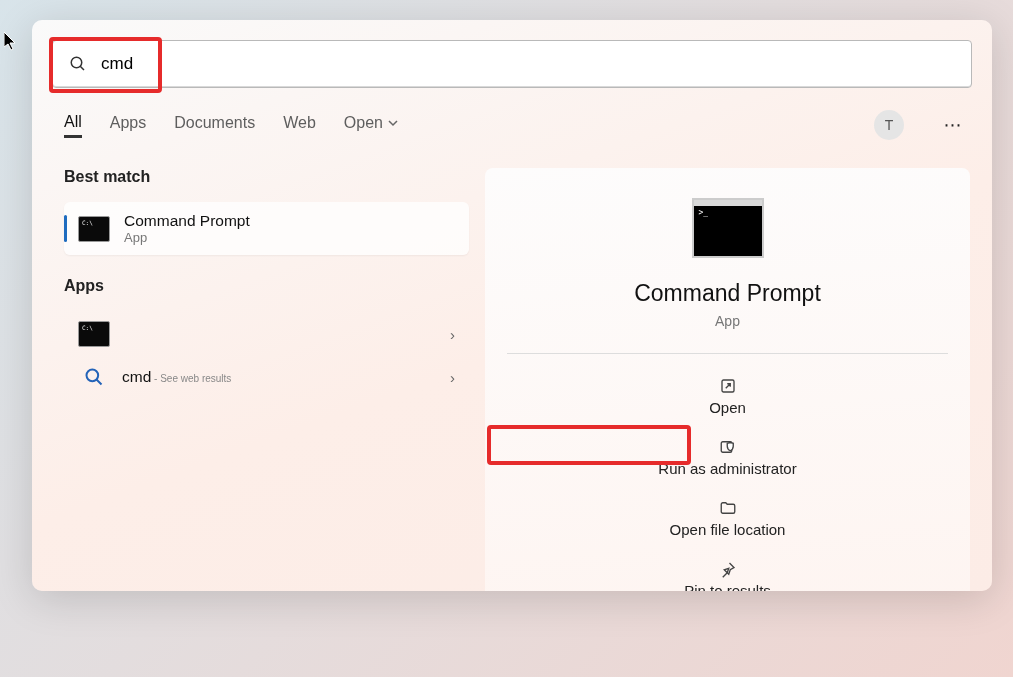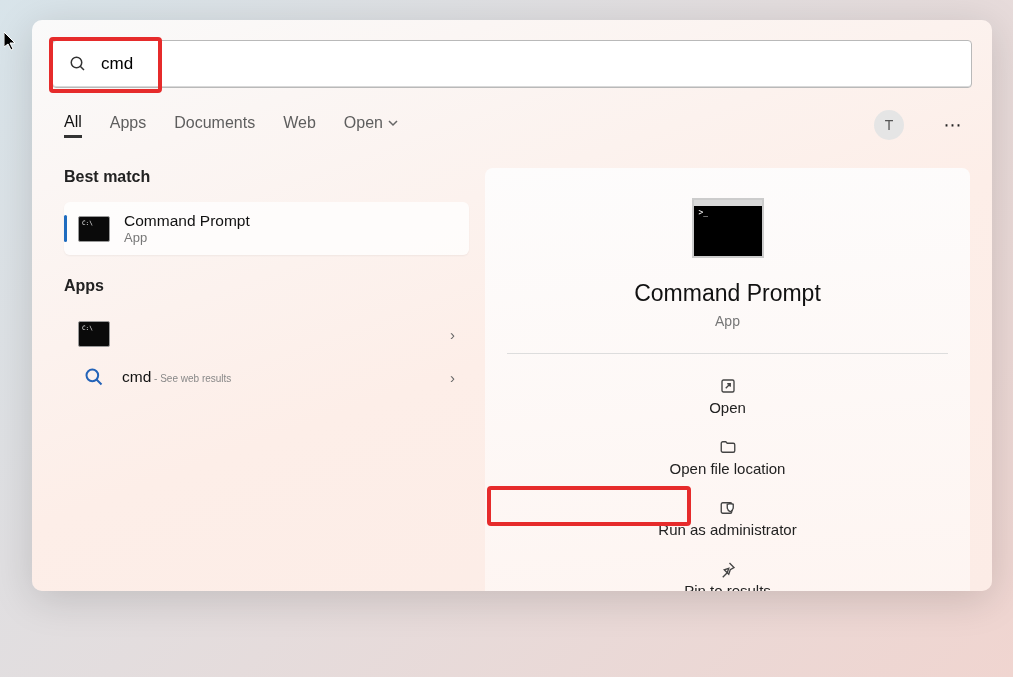--- a/index.html
+++ b/index.html
@@ -128,31 +128,31 @@
       <div class="actions">
         <div class="action">
           <svg viewBox="0 0 24 24" fill="none" stroke="#444" stroke-width="1.8">
               <rect x="4" y="4" width="16" height="16" rx="2"></rect>
               <path d="M9 15 L15 9 M11 9 H15 V13"></path>
             </svg>
           <span>Open</span>
         </div>
         <div class="action">
           <svg viewBox="0 0 24 24" fill="none" stroke="#444" stroke-width="1.8">
-              <path d="M3 7 C3 6 4 5 5 5 H9 L11 7 H19 C20 7 21 8 21 9 V17 C21 18 20 19 19 19 H5 C4 19 3 18 3 17 Z"></path>
-            </svg>
-          <span>Open file location</span>
-        </div>
-        <div class="action">
-          <svg viewBox="0 0 24 24" fill="none" stroke="#444" stroke-width="1.8">
               <rect x="3" y="5" width="14" height="14" rx="2"></rect>
               <path d="M15 6 L19 7 V11 C19 14 17 16 15 17 C13 16 11 14 11 11 V7 Z" fill="#fff"></path>
             </svg>
           <span>Run as administrator</span>
           <div class="hl2"></div>
+        </div>
+        <div class="action">
+          <svg viewBox="0 0 24 24" fill="none" stroke="#444" stroke-width="1.8">
+              <path d="M3 7 C3 6 4 5 5 5 H9 L11 7 H19 C20 7 21 8 21 9 V17 C21 18 20 19 19 19 H5 C4 19 3 18 3 17 Z"></path>
+            </svg>
+          <span>Open file location</span>
         </div>
         <div class="action">
           <svg viewBox="0 0 24 24" fill="none" stroke="#444" stroke-width="1.8">
               <path d="M14 4 L20 10 L15 13 L13 19 L11 17 L5 23 M11 17 L7 13 L13 11 Z"></path>
             </svg>
           <span>Pin to results</span>
         </div>
       </div>
     </div>
   </div>

